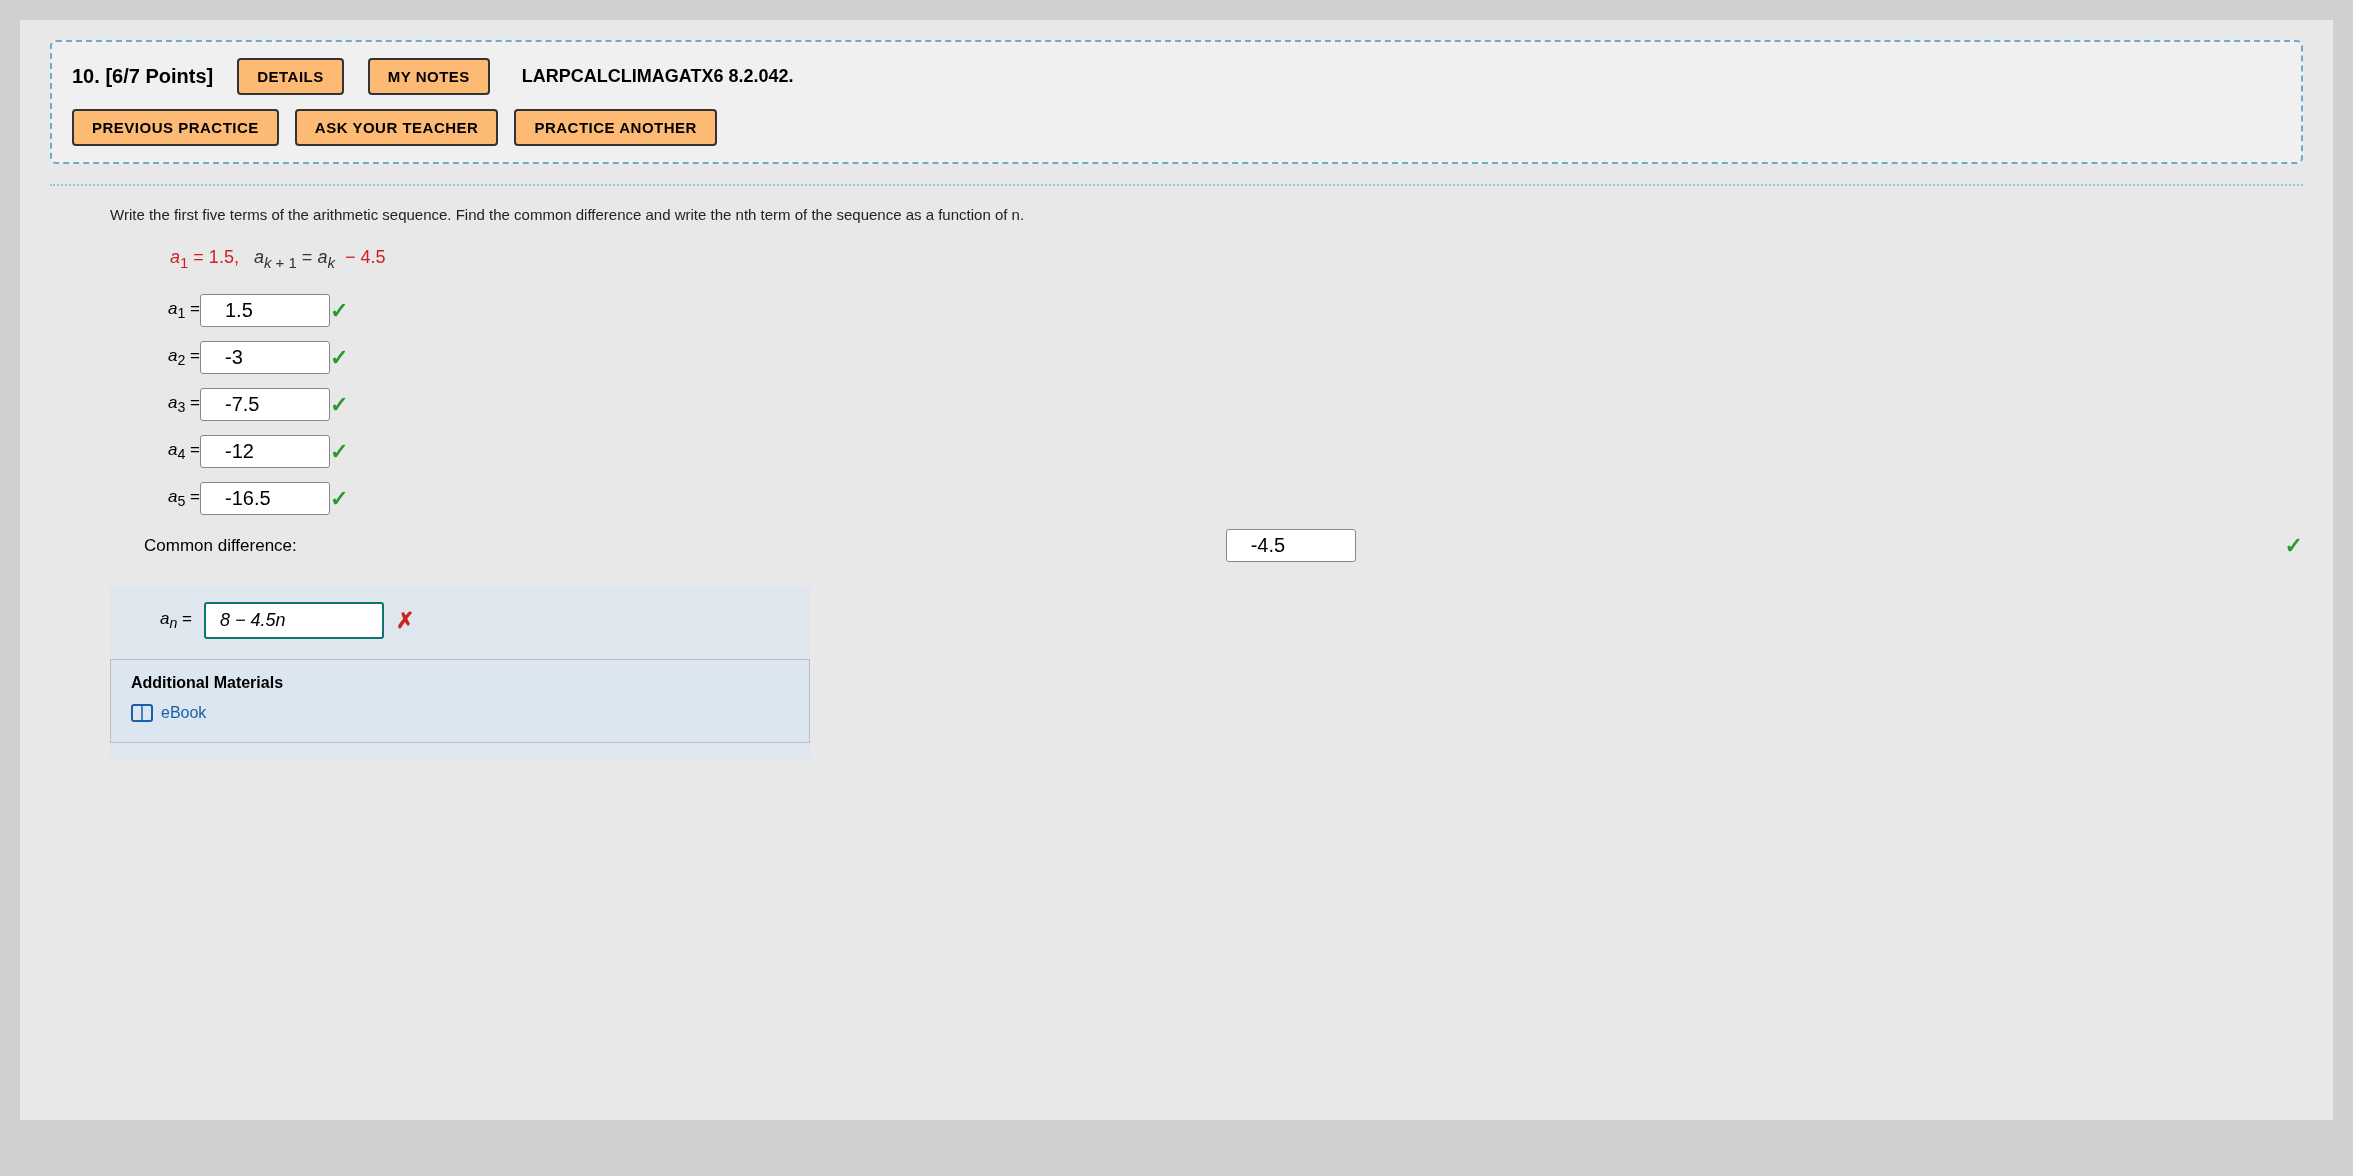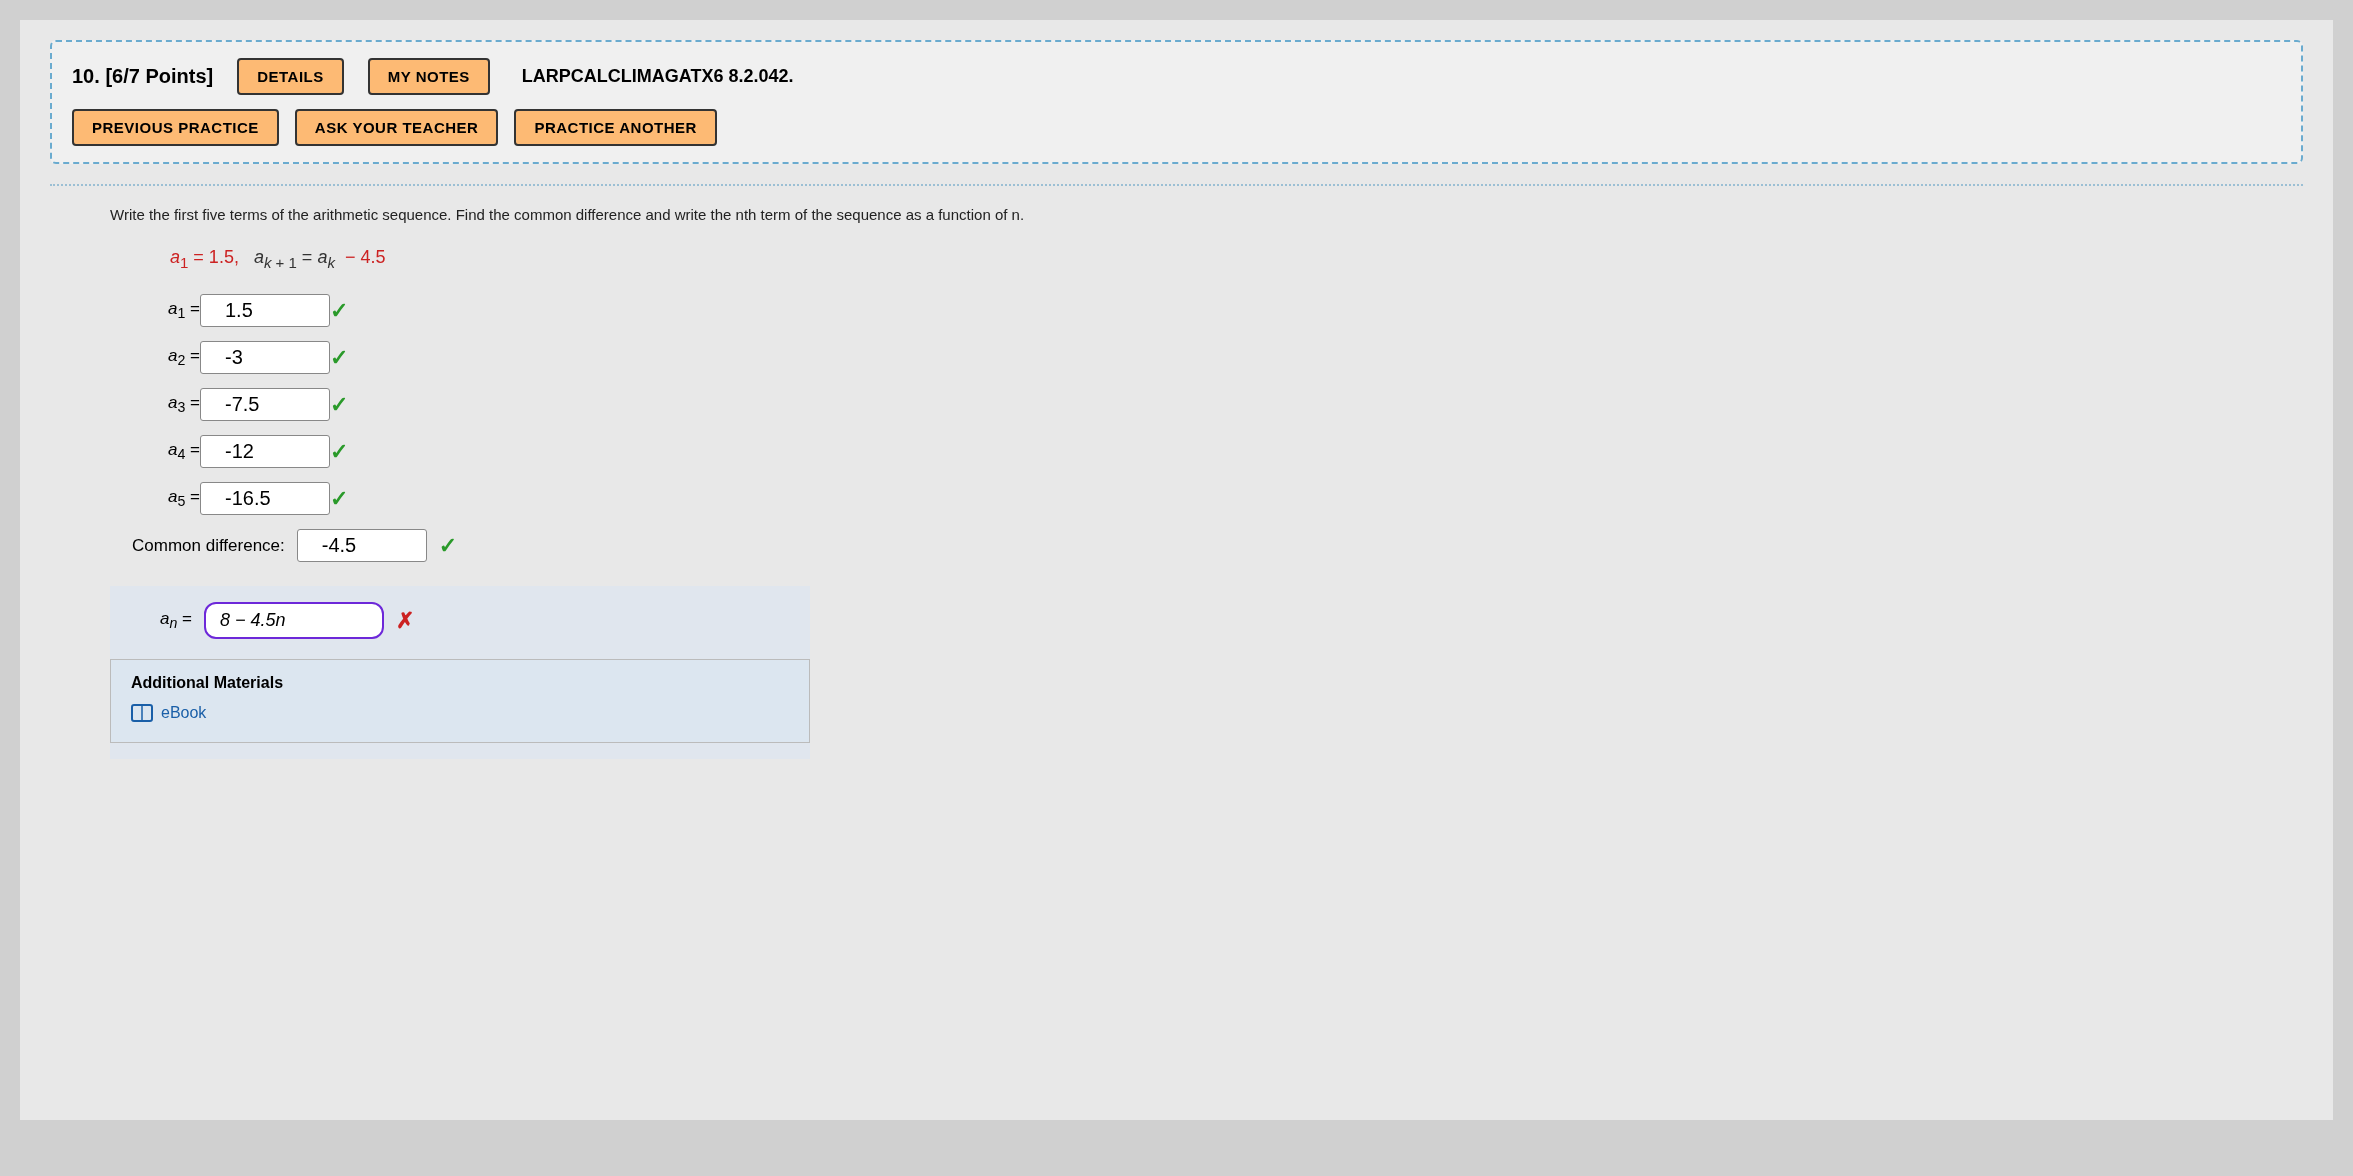--- a/index.html
+++ b/index.html
@@ -101,36 +101,37 @@
     }
     .xmark-red {
       color: #cc2222;
       font-size: 22px;
       font-weight: bold;
     }
     .common-diff-row {
       display: flex;
       align-items: center;
       gap: 12px;
-      margin-left: 22px;
+      margin-left: 34px;
       margin-top: 10px;
       margin-bottom: 24px;
       font-size: 17px;
+      justify-content: space-between;
     }
     .an-row {
       display: flex;
       align-items: center;
       gap: 12px;
       margin-left: 30px;
       font-size: 17px;
       margin-bottom: 0;
     }
     .an-input {
-      border: 2px solid #6d28d9;
-      border-radius: 12px;
+      border: 2px solid #0f766e;
+      border-radius: 3px;
       padding: 6px 14px;
       font-size: 18px;
       width: 180px;
       background: white;
       font-style: italic;
     }
     .additional-materials-box {
       background: #dce6f0;
       border: 1px solid #bbb;
       margin-top: 20px;

